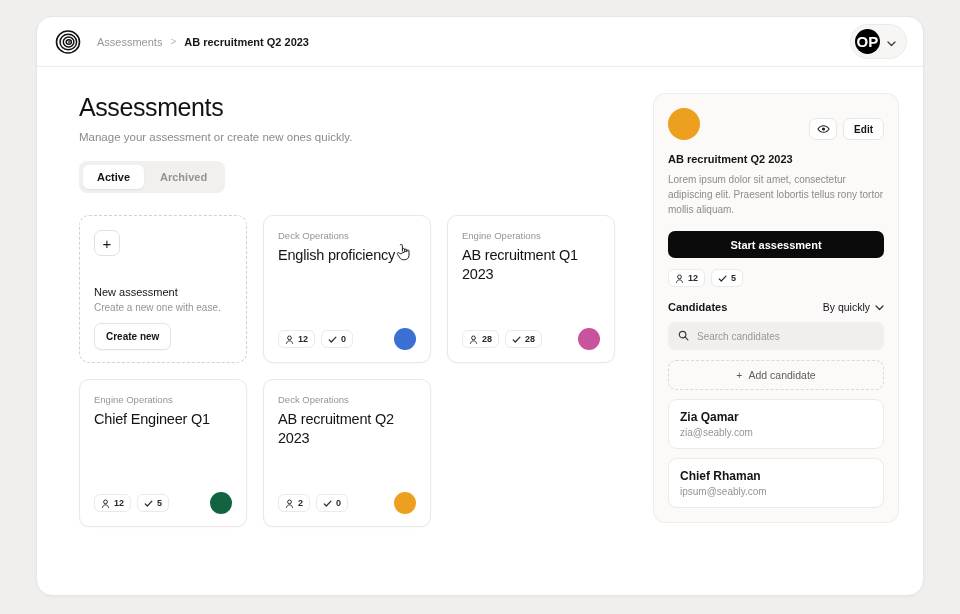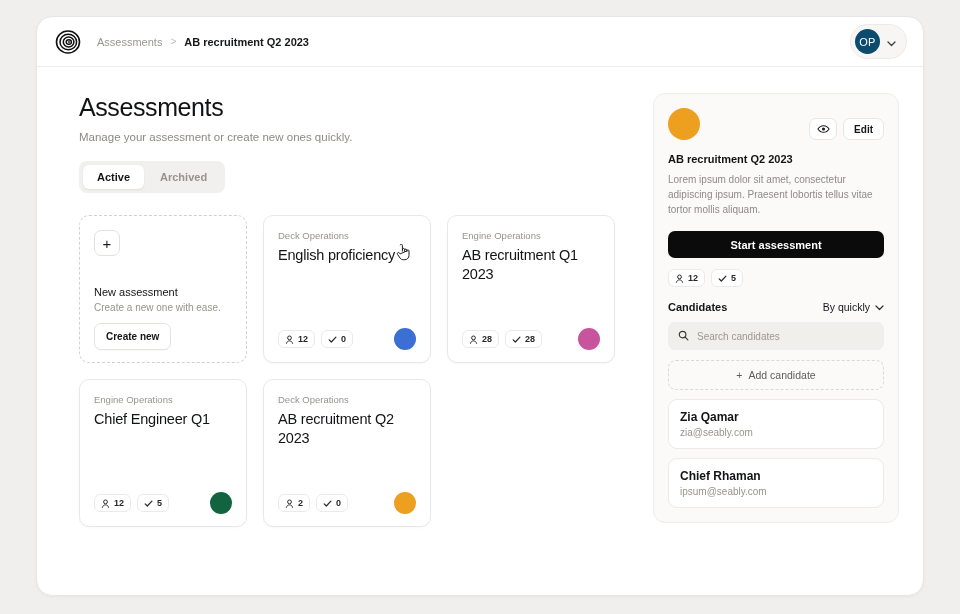--- a/index.html
+++ b/index.html
@@ -39,22 +39,22 @@
   .topbar-spacer { flex: 1; }
   .user-pill {
     display: flex; align-items: center; gap: 7px;
     background: #f7f6f5;
     border: 1px solid #eceae7;
     border-radius: 999px;
     padding: 4px 10px 4px 4px;
   }
   .avatar-circle {
     width: 25px; height: 25px; border-radius: 50%;
-    background: #0c4a6e; color: #fff;
-    font-size: 11px; font-weight: 400;
+    background: #000000; color: #fff;
+    font-size: 15px; font-weight: 700;
     display: flex; align-items: center; justify-content: center;
     letter-spacing: .2px;
   }
   .chev { color: #5b5955; }
 
   
   .content {
     display: flex;
     padding: 26px 22px 0 42px;
     gap: 22px;
@@ -430,21 +430,21 @@
                   <path d="M1 5s2.2-3.6 6-3.6S13 5 13 5s-2.2 3.6-6 3.6S1 5 1 5z" fill="none" stroke="#1b1c1d" stroke-width="1.1"></path>
                   <circle cx="7" cy="5" r="1.7" fill="#1b1c1d"></circle>
                 </svg>
             </span>
           </button>
           <button class="btn-edit">Edit</button>
         </div>
       </div>
 
       <div class="sp-title">AB recruitment Q2 2023</div>
-      <div class="sp-desc">Lorem ipsum dolor sit amet, consectetur adipiscing ipsum. Praesent lobortis tellus vitae tortor mollis aliquam.</div>
+      <div class="sp-desc">Lorem ipsum dolor sit amet, consectetur adipiscing elit. Praesent lobortis tellus rony tortor mollis aliquam.</div>
 
       <button class="btn-start">Start assessment</button>
 
       <div class="sp-badges">
         <span class="badge">
           <svg width="9" height="9" viewBox="0 0 10 10">
               <circle cx="5" cy="3.2" r="2.1" fill="none" stroke="#26282a" stroke-width="1.1"></circle>
               <path d="M1.6 9.3c.5-1.9 1.8-2.8 3.4-2.8s2.9.9 3.4 2.8" fill="none" stroke="#26282a" stroke-width="1.1" stroke-linecap="round"></path>
             </svg>
           <span>12</span>

